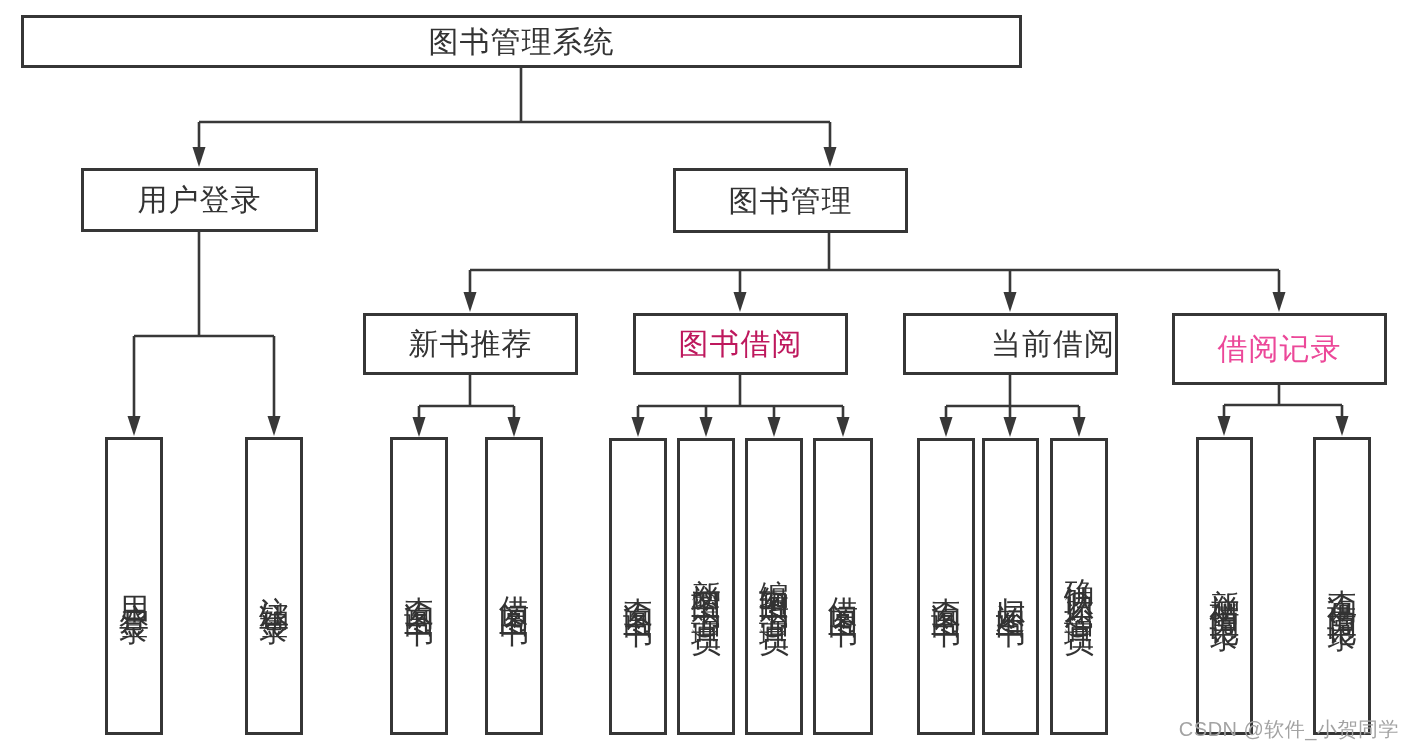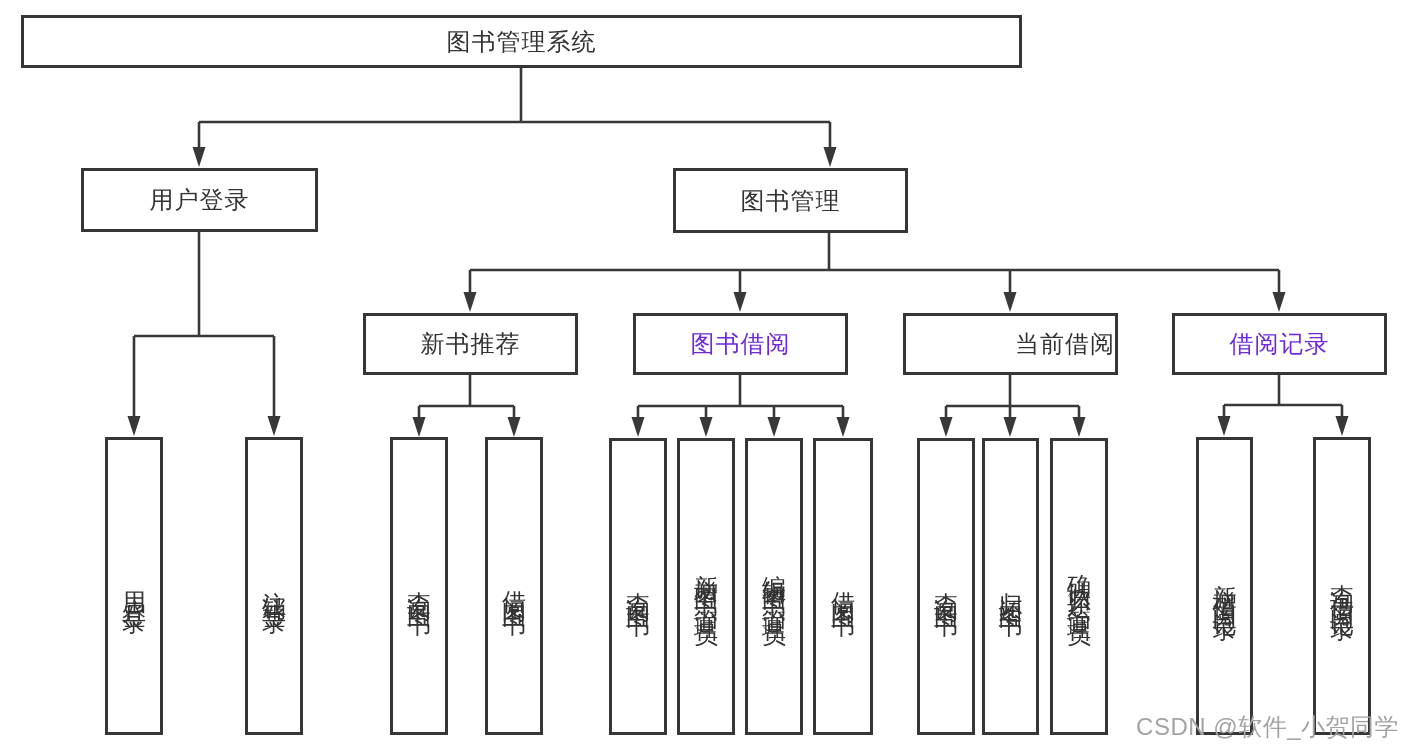--- a/index.html
+++ b/index.html
@@ -19,36 +19,36 @@
   }
   .node {
     position: absolute;
     box-sizing: border-box;
     background: #ffffff;
     border: 3px solid #363636;
     color: #333333;
     display: flex;
     align-items: center;
     justify-content: center;
-    font-size: 24px;
+    font-size: 30px;
     line-height: 1;
     white-space: nowrap;
   }
   .node.h { letter-spacing: 1px; }
   .node.v span {
     writing-mode: vertical-rl;
     text-orientation: mixed;
     letter-spacing: 7px;
     white-space: nowrap;
   }
   #watermark {
     position: absolute;
     right: 6px;
     bottom: 4px;
-    font-size: 24px;
+    font-size: 20px;
     letter-spacing: 0.5px;
     color: #a3a3a3;
     white-space: nowrap;
   }
 </style>
 </head>
 <body>
 
 <div id="stage">
   <svg id="wires" viewBox="0 0 1405 747" xmlns="http://www.w3.org/2000/svg">
@@ -111,27 +111,27 @@
       </div>
       <div class="node h" style="left: 81px; top: 168px; width: 237px; height: 64px; border-color: rgb(54, 54, 54); color: rgb(51, 51, 51);">
         <span>用户登录</span>
       </div>
       <div class="node h" style="left: 673px; top: 168px; width: 235px; height: 65px; border-color: rgb(54, 54, 54); color: rgb(51, 51, 51);">
         <span>图书管理</span>
       </div>
       <div class="node h" style="left: 363px; top: 313px; width: 215px; height: 62px; border-color: rgb(54, 54, 54); color: rgb(51, 51, 51);">
         <span>新书推荐</span>
       </div>
-      <div class="node h" style="left: 633px; top: 313px; width: 215px; height: 62px; border-color: rgb(54, 54, 54); color: #6d28d9;">
+      <div class="node h" style="left: 633px; top: 313px; width: 215px; height: 62px; border-color: rgb(54, 54, 54); color: #be185d;">
         <span>图书借阅</span>
       </div>
       <div class="node h" style="left: 903px; top: 313px; width: 215px; height: 62px; border-color: rgb(54, 54, 54); color: rgb(51, 51, 51); justify-content: flex-end;">
         <span>当前借阅</span>
       </div>
-      <div class="node h" style="left: 1172px; top: 313px; width: 215px; height: 62px; border-color: rgb(54, 54, 54); color: #6d28d9;">
+      <div class="node h" style="left: 1172px; top: 313px; width: 215px; height: 72px; border-color: rgb(54, 54, 54); color: #ec4899;">
         <span>借阅记录</span>
       </div>
       <div class="node v" style="left: 105px; top: 437px; width: 58px; height: 298px; border-color: rgb(54, 54, 54); color: rgb(51, 51, 51);">
         <span>用户登录</span>
       </div>
       <div class="node v" style="left: 245px; top: 437px; width: 58px; height: 298px; border-color: rgb(54, 54, 54); color: rgb(51, 51, 51);">
         <span>注销登录</span>
       </div>
       <div class="node v" style="left: 390px; top: 437px; width: 58px; height: 298px; border-color: rgb(54, 54, 54); color: rgb(51, 51, 51);">
         <span>查询图书</span>

